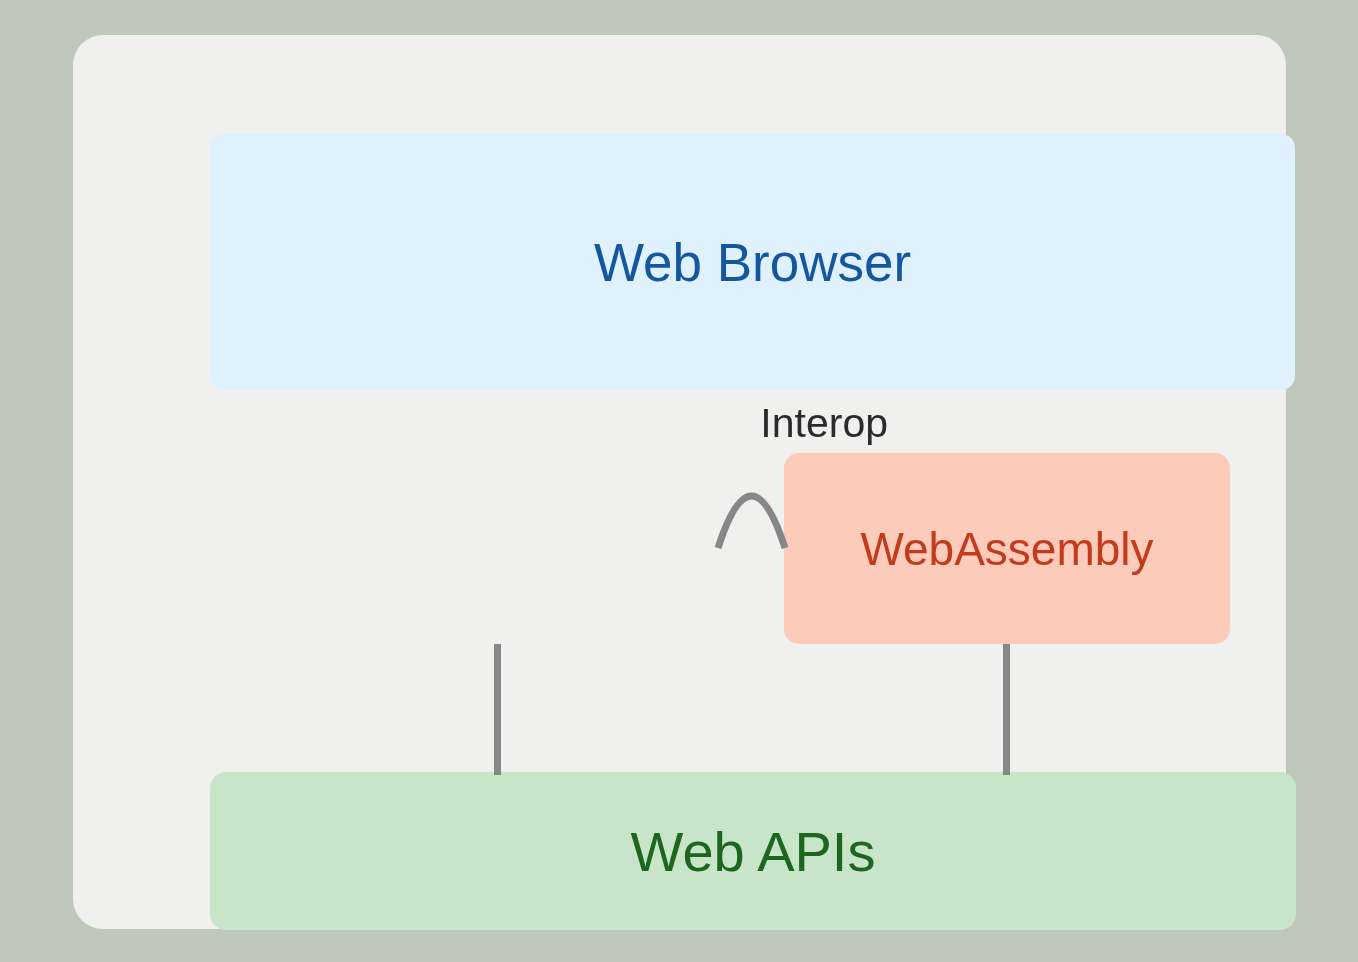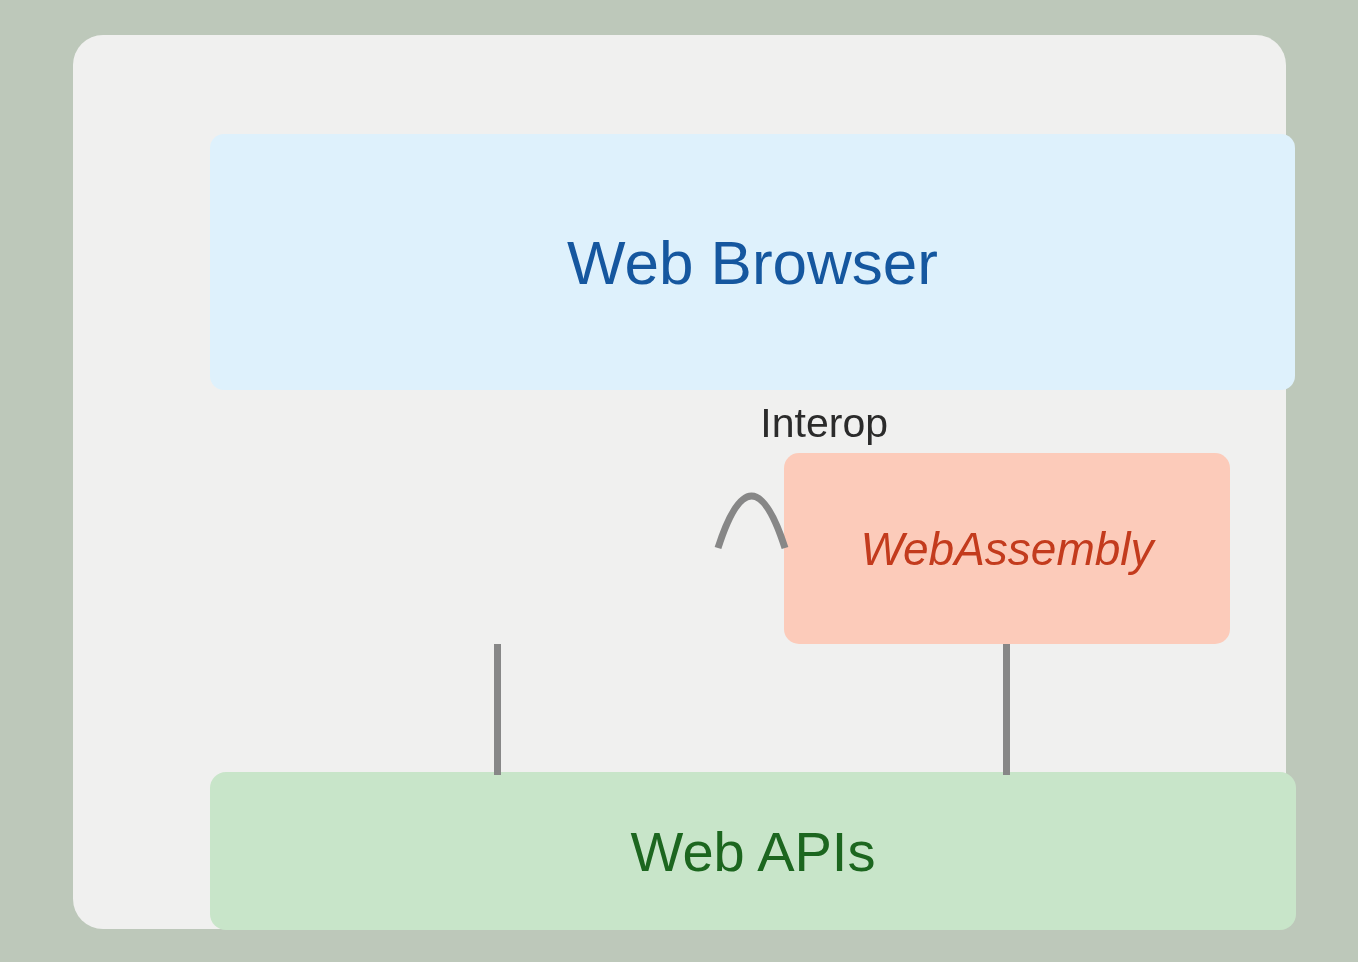--- a/index.html
+++ b/index.html
@@ -32,21 +32,21 @@
     text-align: center;
   }
   .browser-box {
     left: 137px;
     top: 99px;
     width: 1085px;
     height: 256px;
     background: #def1fc;
     border-radius: 14px;
     color: #15579f;
-    font-size: 62px;
+    font-size: 53px;
   }
   .interop-label {
     position: absolute;
     left: 545px;
     top: 366px;
     width: 270px;
     text-align: right;
     color: #2b2b2b;
     font-size: 41px;
     line-height: 1.1;
@@ -63,21 +63,20 @@
   }
   .wasm-box {
     left: 711px;
     top: 418px;
     width: 446px;
     height: 191px;
     background: #fccbba;
     border-radius: 15px;
     color: #c33b1d;
     font-size: 46px;
-    font-style: italic;
   }
   .apis-box {
     left: 137px;
     top: 737px;
     width: 1086px;
     height: 158px;
     background: #c8e5c9;
     border-radius: 16px;
     color: #1c661f;
     font-size: 56px;

